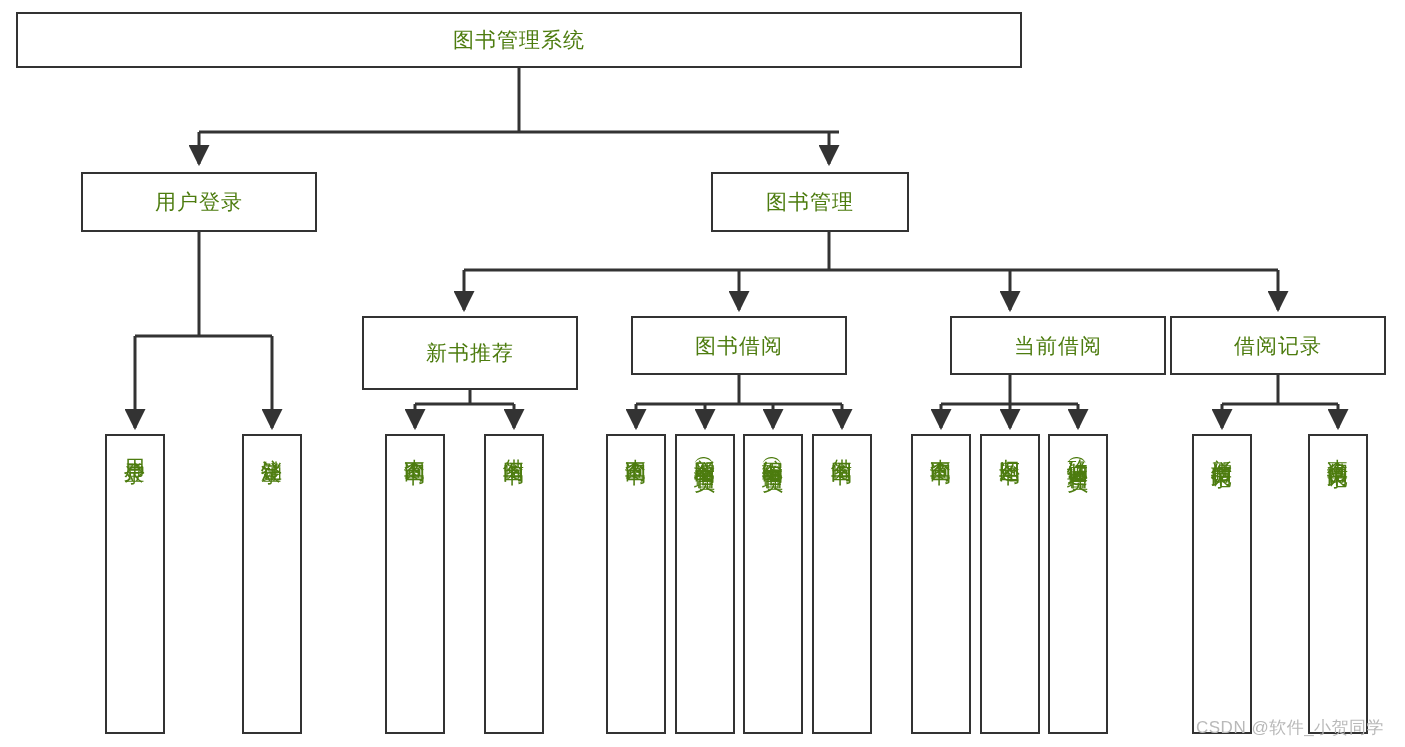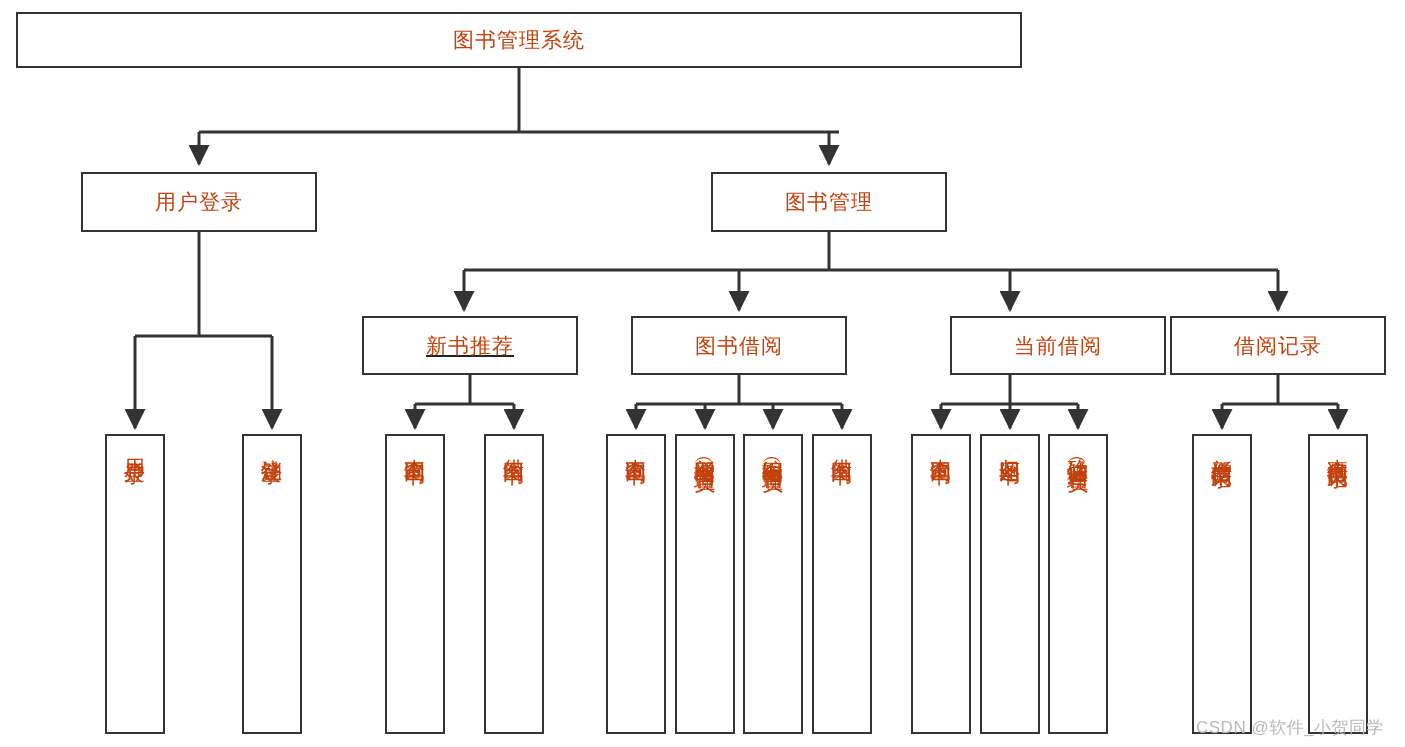--- a/index.html
+++ b/index.html
@@ -32,21 +32,21 @@
     background: #ffffff;
     border: 2px solid #333333;
     display: flex;
     align-items: center;
     justify-content: center;
     color: #222222;
   }
   .node .label {
     text-align: center;
     line-height: 1.12;
-    color: #c2410c;
+    color: #4d7c0f;
     white-space: pre-line;
   }
   
   .node.horiz .label {
     font-size: 21px;
     letter-spacing: 1px;
   }
   
   .node.vert {
     align-items: flex-start;
@@ -124,25 +124,25 @@
     </g>
   </svg>
 
   <div class="node horiz" style="left:16px; top:12px; width:1006px; height:56px;">
     <span class="label">图书管理系统</span>
   </div>
 
   <div class="node horiz" style="left:81px; top:172px; width:236px; height:60px;">
     <span class="label">用户登录</span>
   </div>
-  <div class="node horiz" style="left:711px; top:172px; width:236px; height:60px;">
+  <div class="node horiz" style="left:711px; top:172px; width:198px; height:60px;">
     <span class="label">图书管理</span>
   </div>
 
-  <div class="node horiz" style="left:362px; top:316px; width:216px; height:59px;text-decoration:underline;">
+  <div class="node horiz" style="left:362px; top:316px; width:216px; height:74px;">
     <span class="label">新书推荐</span>
   </div>
   <div class="node horiz" style="left:631px; top:316px; width:216px; height:59px;">
     <span class="label">图书借阅</span>
   </div>
   <div class="node horiz" style="left:902px; top:316px; width:216px; height:59px;margin-left:48px;">
     <span class="label">当前借阅</span>
   </div>
   <div class="node horiz" style="left:1170px; top:316px; width:216px; height:59px;">
     <span class="label">借阅记录</span>

